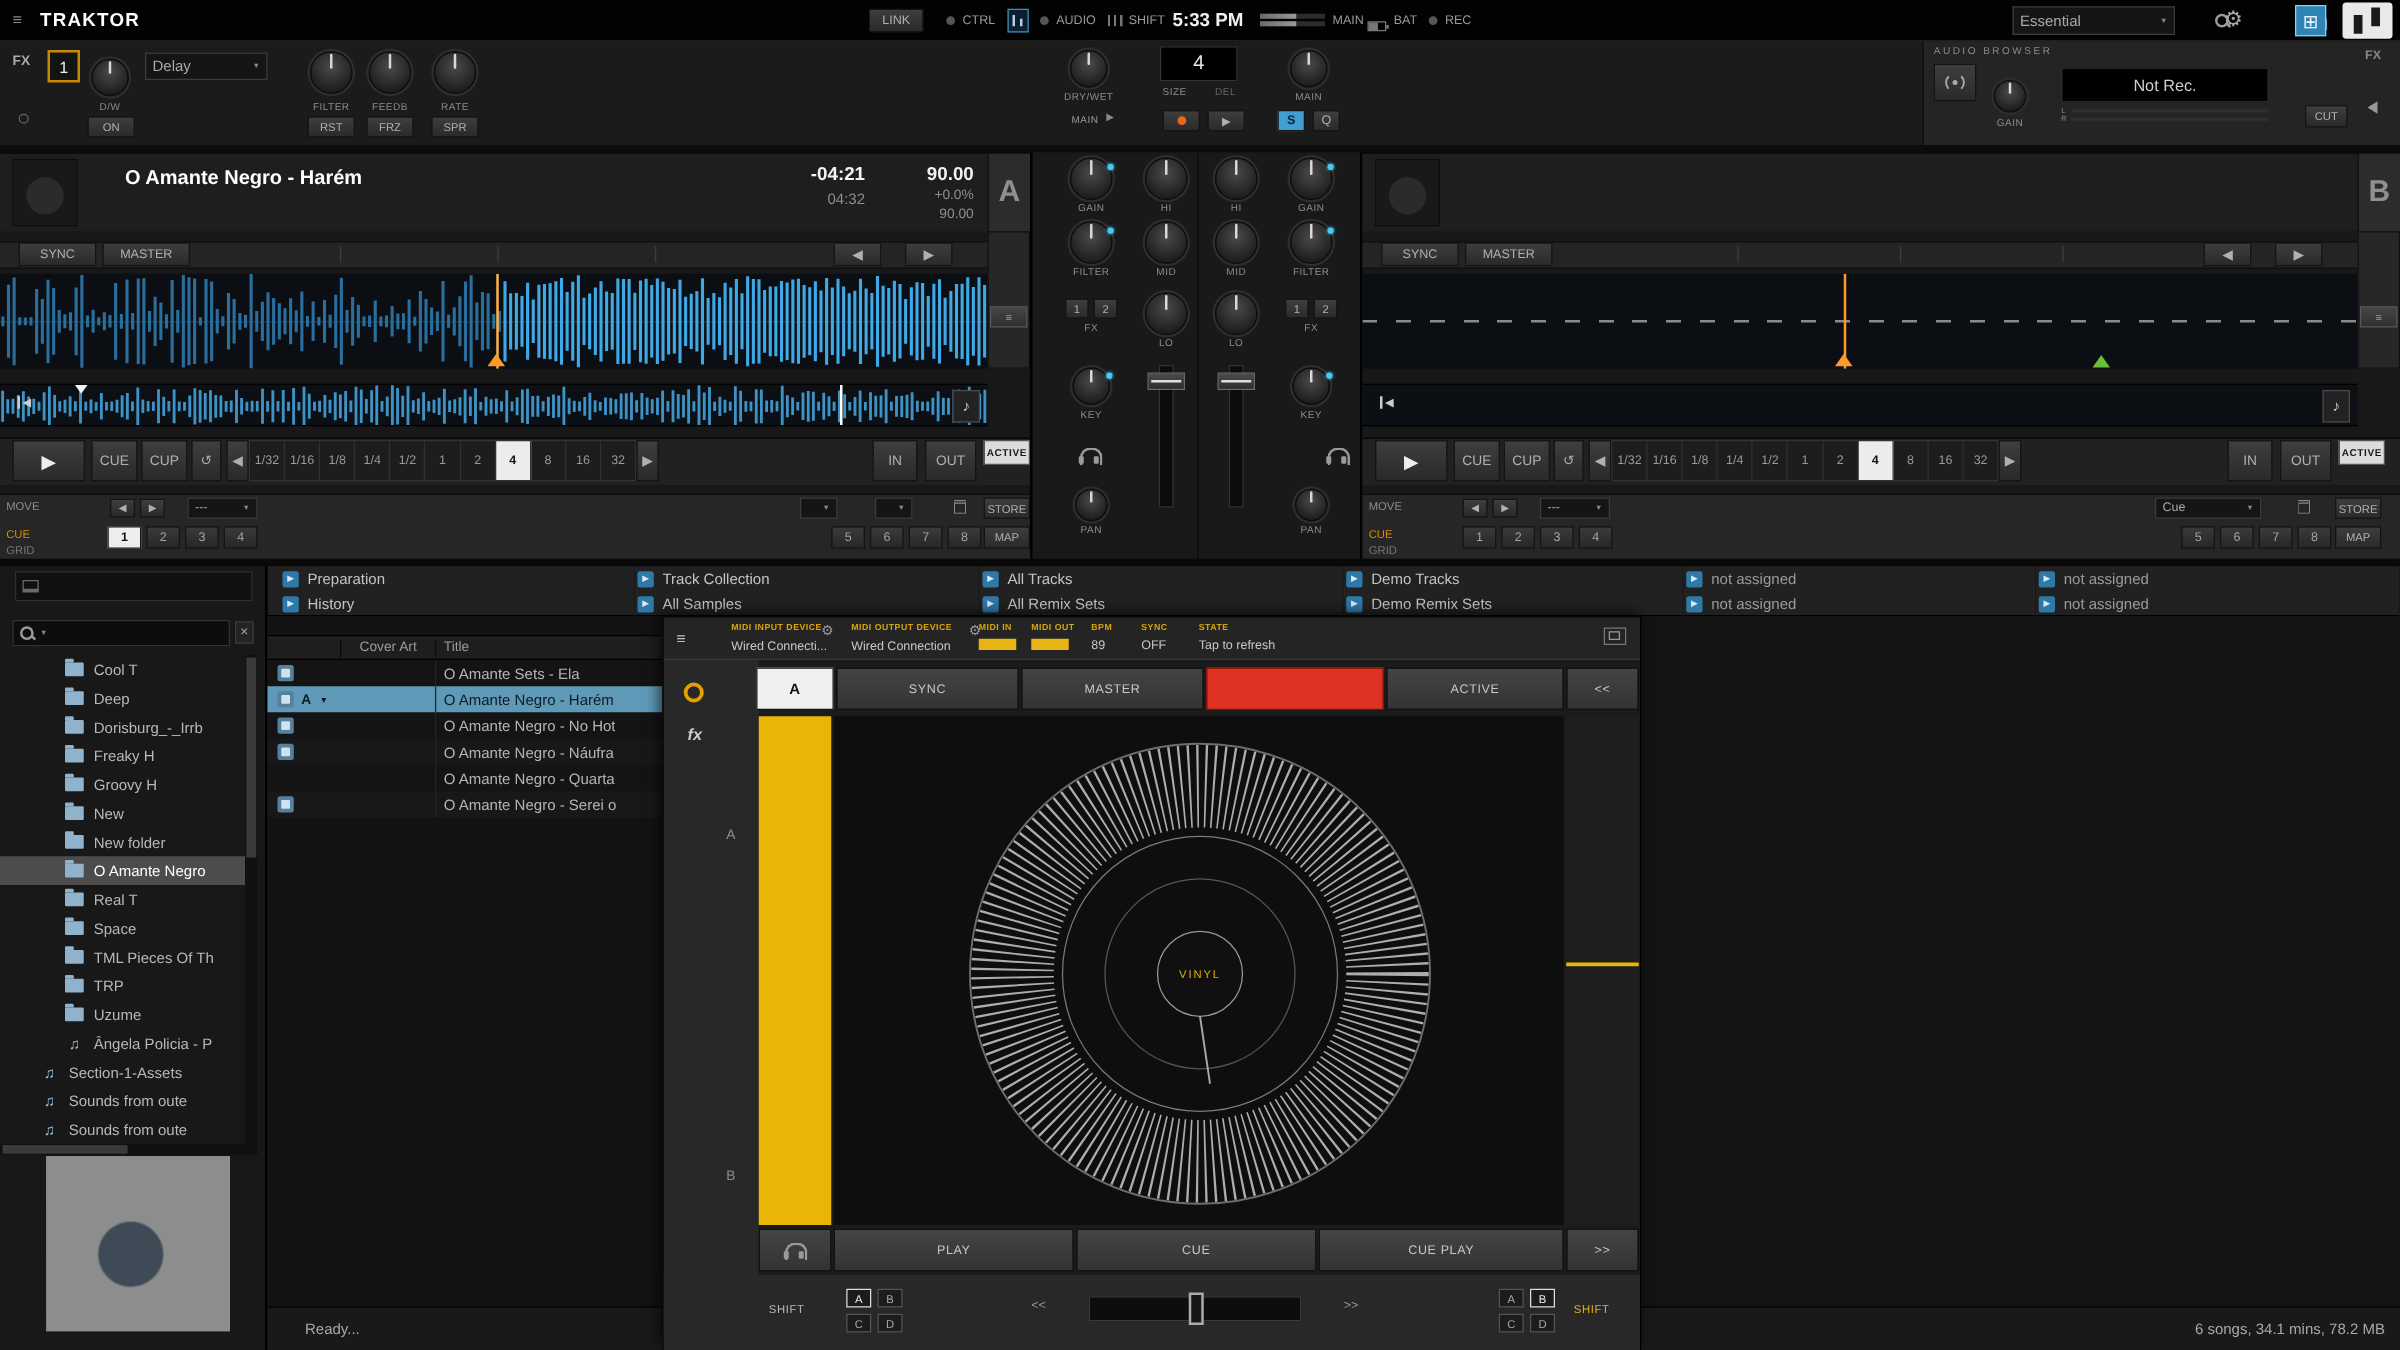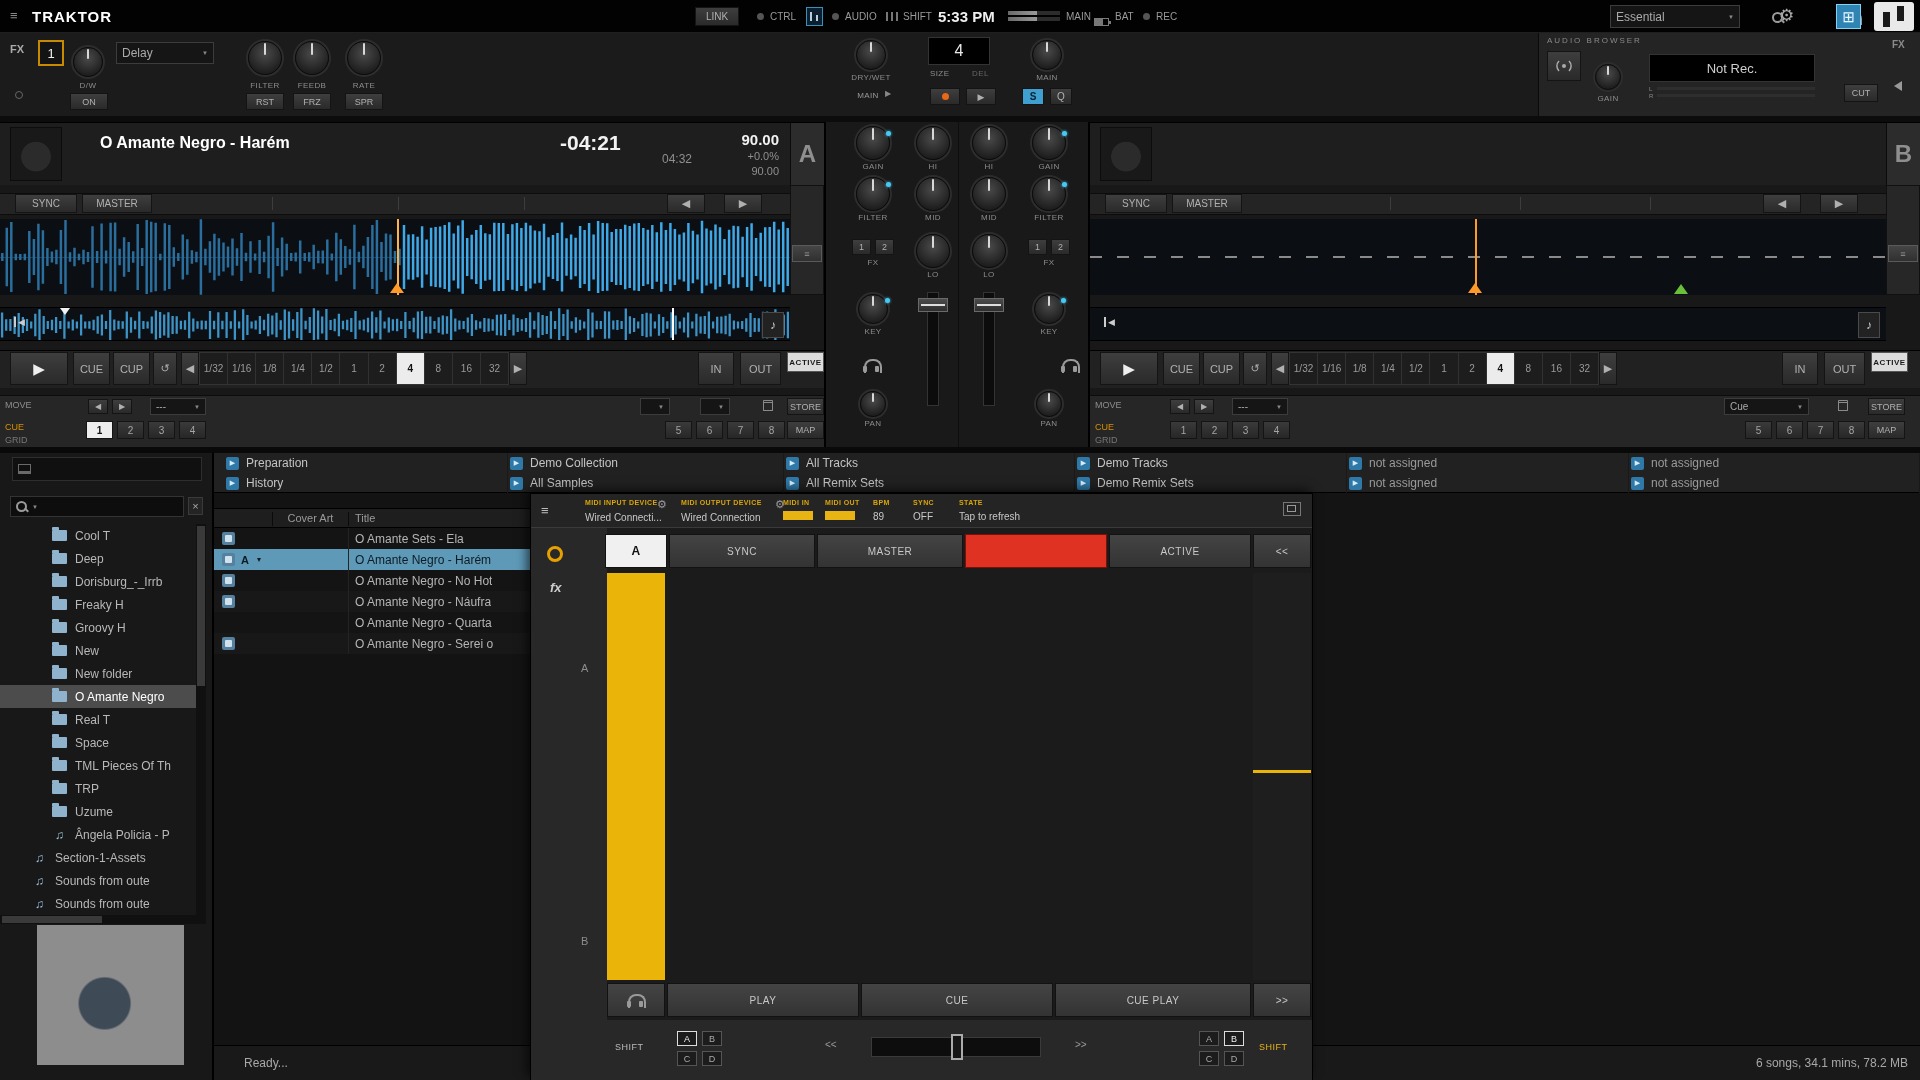--- a/index.html
+++ b/index.html
@@ -213,21 +213,21 @@
       <div class="btn" style="left:305px;top:51px;width:34px;height:18px;font-size:9px">CUT</div>
       <span class="abs" style="left:353px;top:6px;font-size:10px;font-weight:bold;color:#8a8a8a">FX</span>
       <span class="spk-icon abs" style="left:355px;top:48px"></span>
     </div>
   </div>
 
   <div class="deck" style="left:0;top:122px;width:824px;height:325px">
     <div class="deck-head">
       <div class="art" style="left:10px;top:4px;width:52px;height:54px"></div>
       <span class="abs" style="left:100px;top:11px;font-size:16px;font-weight:600;color:#fff">O Amante Negro - Harém</span>
-      <span class="abs" style="left:560px;top:8px;width:132px;text-align:left;font-size:21px;font-weight:bold;color:#f2f2f2">-04:21</span>
+      <span class="abs" style="left:560px;top:8px;width:132px;text-align:right;font-size:15px;font-weight:bold;color:#f2f2f2">-04:21</span>
       <span class="abs" style="left:560px;top:29px;width:132px;text-align:right;font-size:12px;color:#8f8f8f">04:32</span>
       <span class="abs" style="left:700px;top:8px;width:79px;text-align:right;font-size:15px;font-weight:bold;color:#f2f2f2">90.00</span>
       <span class="abs" style="left:700px;top:27px;width:79px;text-align:right;font-size:11px;color:#8f8f8f">+0.0%</span>
       <span class="abs" style="left:700px;top:42px;width:79px;text-align:right;font-size:11px;color:#8f8f8f">90.00</span>
       <div class="deck-tab" style="left:790px">A</div>
     </div>
     <div class="syncrow" style="left:0;top:70px;width:790px;height:22px"></div>
     <div class="btn" style="left:15px;top:71px;width:62px;height:19px;font-size:10px">SYNC</div>
     <div class="btn" style="left:82px;top:71px;width:70px;height:19px;font-size:10px">MASTER</div>
     <span class="tick" style="left:272px"></span>
@@ -496,21 +496,21 @@
 
   <div id="favorites">
 
       <div class="fav-cell">
         <span class="fav-icon">▶</span>
         <span class="fav-label">Preparation</span>
       </div>
 
       <div class="fav-cell">
         <span class="fav-icon">▶</span>
-        <span class="fav-label">Demo Collection</span>
+        <span class="fav-label">Track Collection</span>
       </div>
 
       <div class="fav-cell">
         <span class="fav-icon">▶</span>
         <span class="fav-label">All Tracks</span>
       </div>
 
       <div class="fav-cell">
         <span class="fav-icon">▶</span>
         <span class="fav-label">Demo Tracks</span>
@@ -771,20 +771,33 @@
       <span class="abs" style="left:50px;top:134px;font-size:11px;color:#8d8d8d">A</span>
       <span class="abs" style="left:50px;top:407px;font-size:11px;color:#8d8d8d">B</span>
     </div>
     <div class="ov-btn" style="left:74px;top:40px;width:62px;height:34px;background:#f0f0f0;color:#111;font-weight:bold;font-size:12px">A</div>
     <div class="ov-btn" style="left:138px;top:40px;width:146px;height:34px">SYNC</div>
     <div class="ov-btn" style="left:286px;top:40px;width:146px;height:34px">MASTER</div>
     <div class="ov-btn" style="left:434px;top:40px;width:142px;height:34px;background:#e03222;border-color:#7a1008"></div>
     <div class="ov-btn" style="left:578px;top:40px;width:142px;height:34px">ACTIVE</div>
     <div class="ov-btn" style="left:722px;top:40px;width:58px;height:34px">&lt;&lt;</div>
     <div class="abs" style="left:76px;top:79px;width:58px;height:407px;background:#eab508"></div>
+    <div class="abs" style="left:136px;top:79px;width:584px;height:407px;background:#0e0e0e">
+      <svg width="584" height="407" viewBox="0 0 584 407">
+        <g transform="translate(293,206)">
+          <circle r="184" fill="none" stroke="#6e6e6e" stroke-width="1.5"></circle>
+          <circle r="150" fill="none" stroke="#c9c9c9" stroke-width="66" stroke-dasharray="1.6 4.8" opacity="0.85"></circle>
+          <circle r="110" fill="none" stroke="#7a7a7a" stroke-width="1"></circle>
+          <circle r="76" fill="none" stroke="#565656" stroke-width="1"></circle>
+          <circle r="34" fill="#101010" stroke="#999" stroke-width="1"></circle>
+          <text y="3" text-anchor="middle" fill="#e0b000" font-size="9" letter-spacing="1.5" font-family="Liberation Sans, sans-serif">VINYL</text>
+          <line x1="0" y1="34" x2="8" y2="88" stroke="#aaa" stroke-width="1.5"></line>
+        </g>
+      </svg>
+    </div>
     <div class="abs" style="left:722px;top:79px;width:58px;height:407px;background:#1e1e1e">
       <span class="abs" style="left:0;top:197px;width:58px;height:3px;background:#eab508"></span>
     </div>
     <div class="ov-btn" style="left:76px;top:489px;width:58px;height:34px">
         <span class="hp-icon"></span>
       </div>
     <div class="ov-btn" style="left:136px;top:489px;width:192px;height:34px">PLAY</div>
     <div class="ov-btn" style="left:330px;top:489px;width:192px;height:34px">CUE</div>
     <div class="ov-btn" style="left:524px;top:489px;width:196px;height:34px">CUE PLAY</div>
     <div class="ov-btn" style="left:722px;top:489px;width:58px;height:34px">&gt;&gt;</div>

